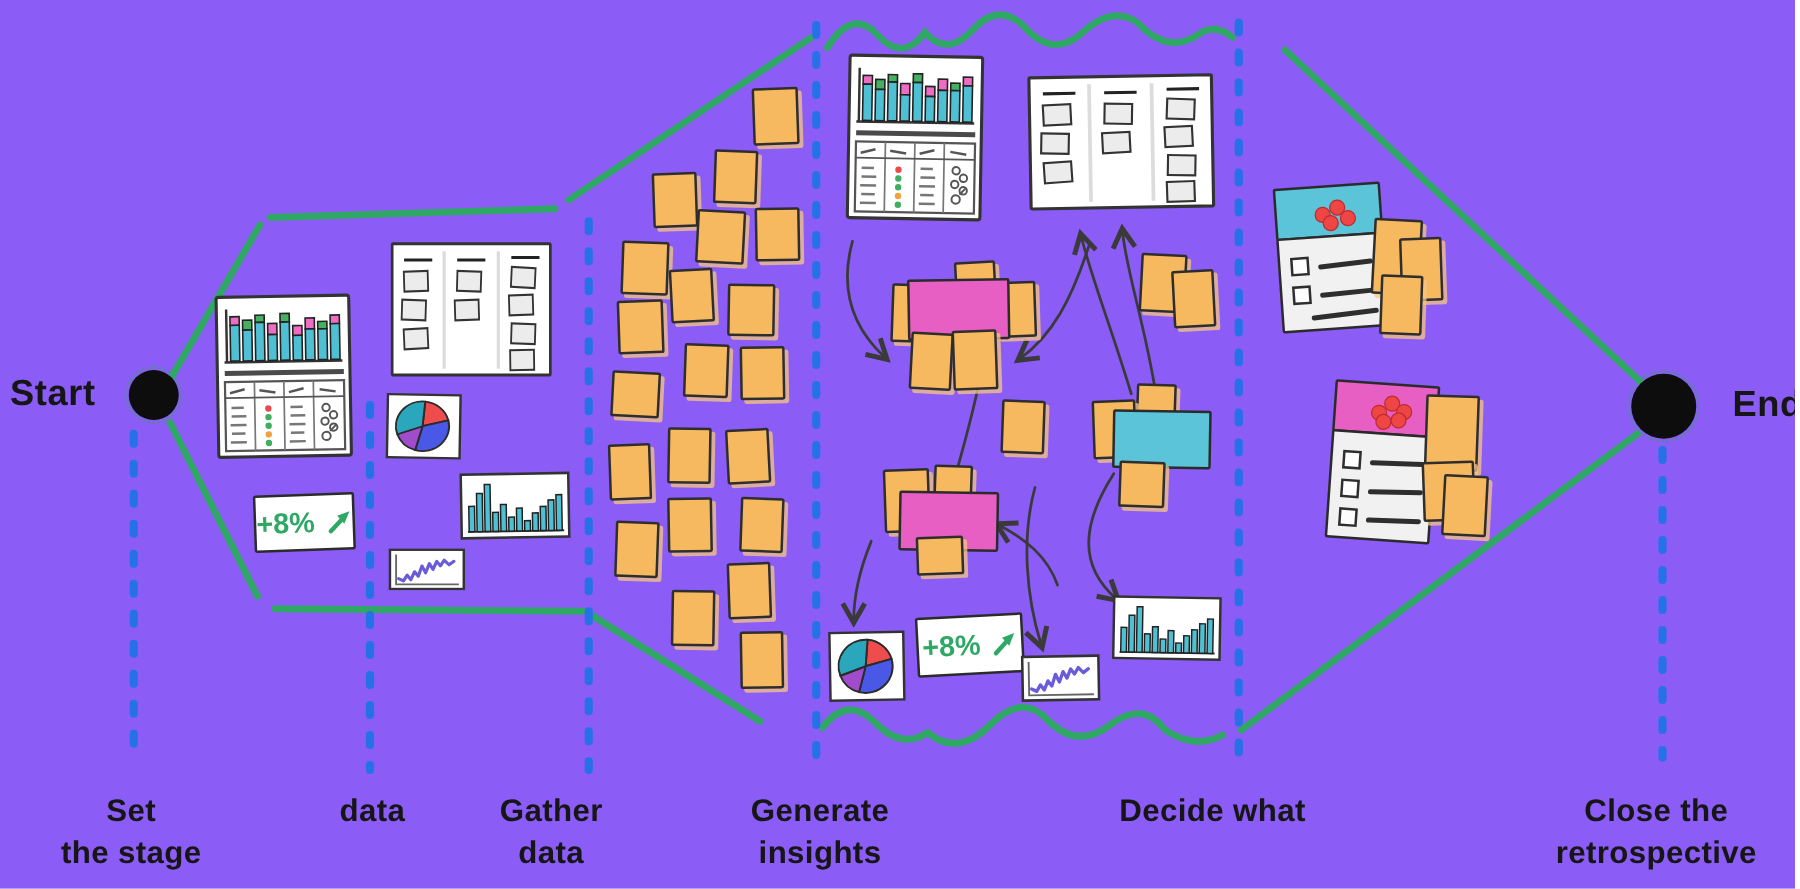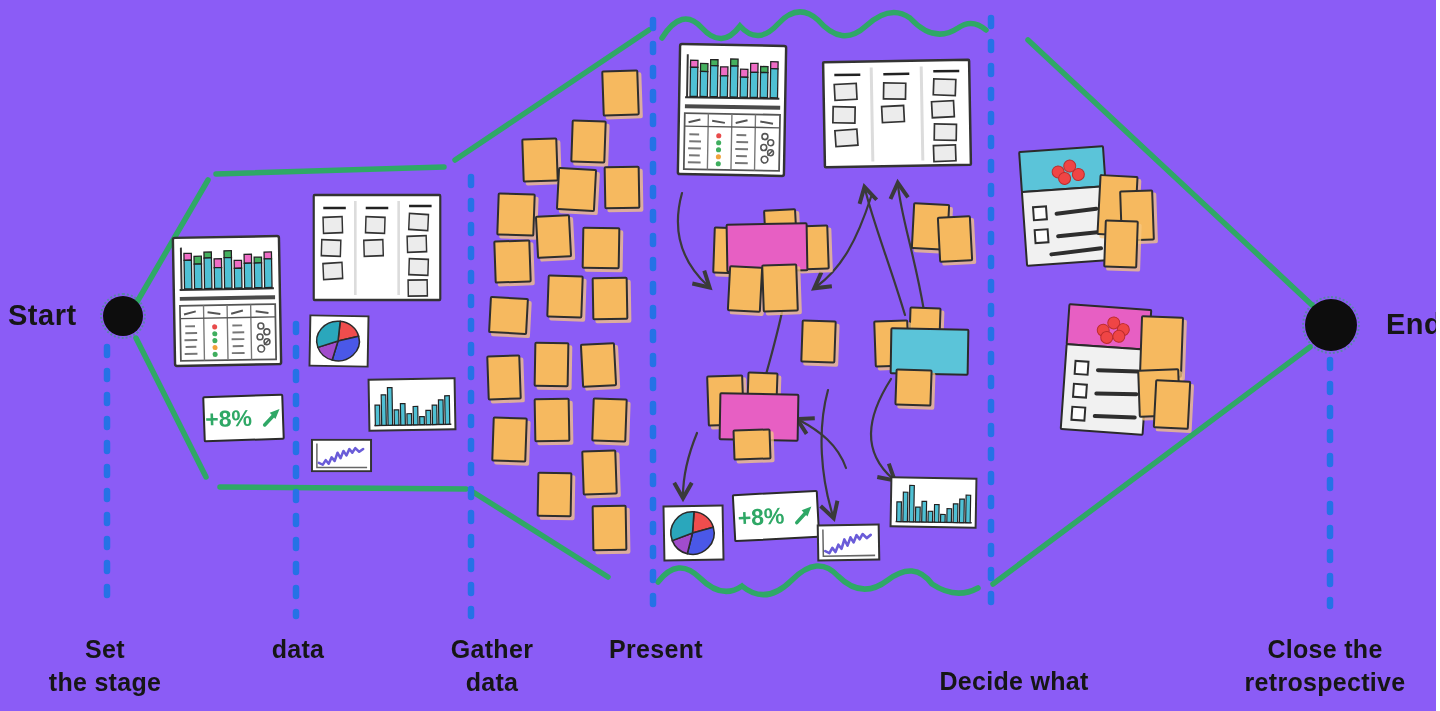--- a/index.html
+++ b/index.html
@@ -184,28 +184,29 @@
   <div class="endpoint" style="left:1305px;top:299px;width:52px;height:52px;"></div>
   <span class="terminal-label" style="left:1386px;top:308px;">End</span>
 
   <div class="phase-label" style="left:105px;">
     <div>Set</div>
       <div>the stage</div>
   </div>
   <div class="phase-label" style="left:298px;">
       <div>data</div>
   </div>
-  <div class="phase-label" style="left:492px;">
+  <div class="phase-label" style="left:441px;">
     <div>Gather</div>
       <div>data</div>
   </div>
   <div class="phase-label" style="left:656px;">
-    <div>Present</div>
-  </div>
-  <div class="phase-label" style="left:1014px;margin-top:32px;">
+    <div>Generate</div>
+      <div>insights</div>
+  </div>
+  <div class="phase-label" style="left:970px;">
     <div>Decide what</div>
   </div>
   <div class="phase-label" style="left:1325px;">
     <div>Close the</div>
       <div>retrospective</div>
   </div>
 
   <svg class="abs" style="left:172px;top:235px;transform:rotate(-1deg);" width="110" height="132" viewBox="0 0 112 134" preserveAspectRatio="none">
       <use href="#sym-dashboard"></use>
     </svg>

